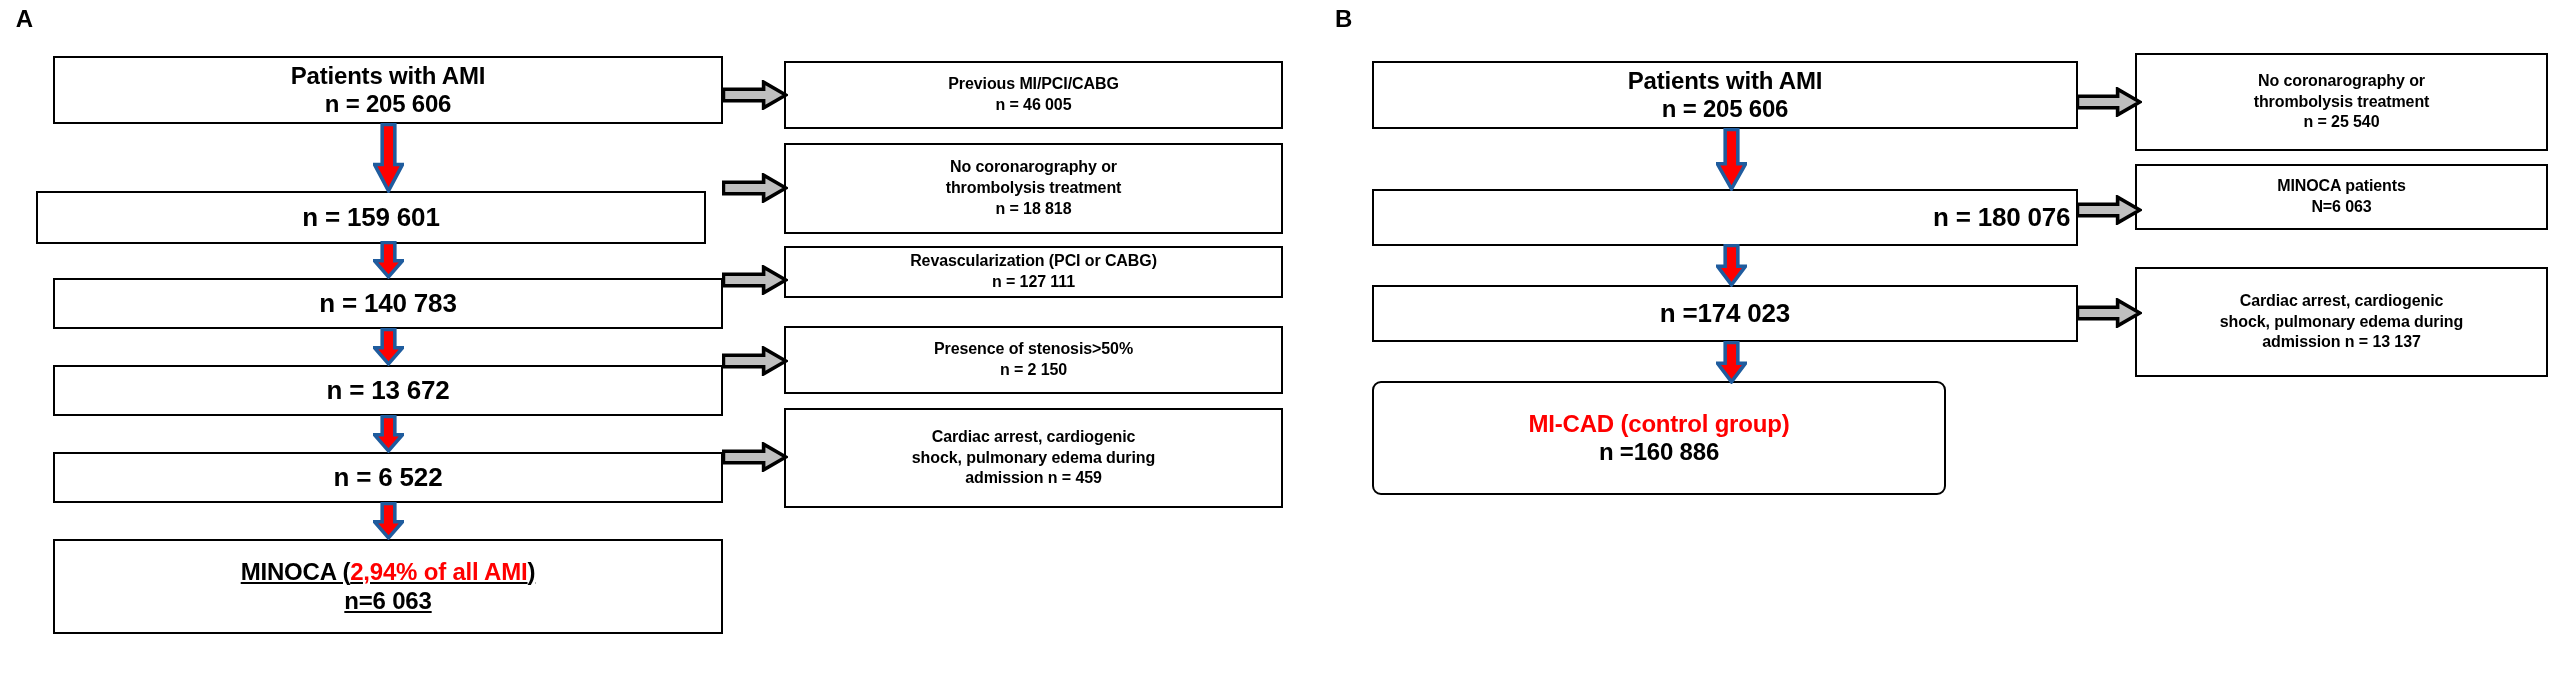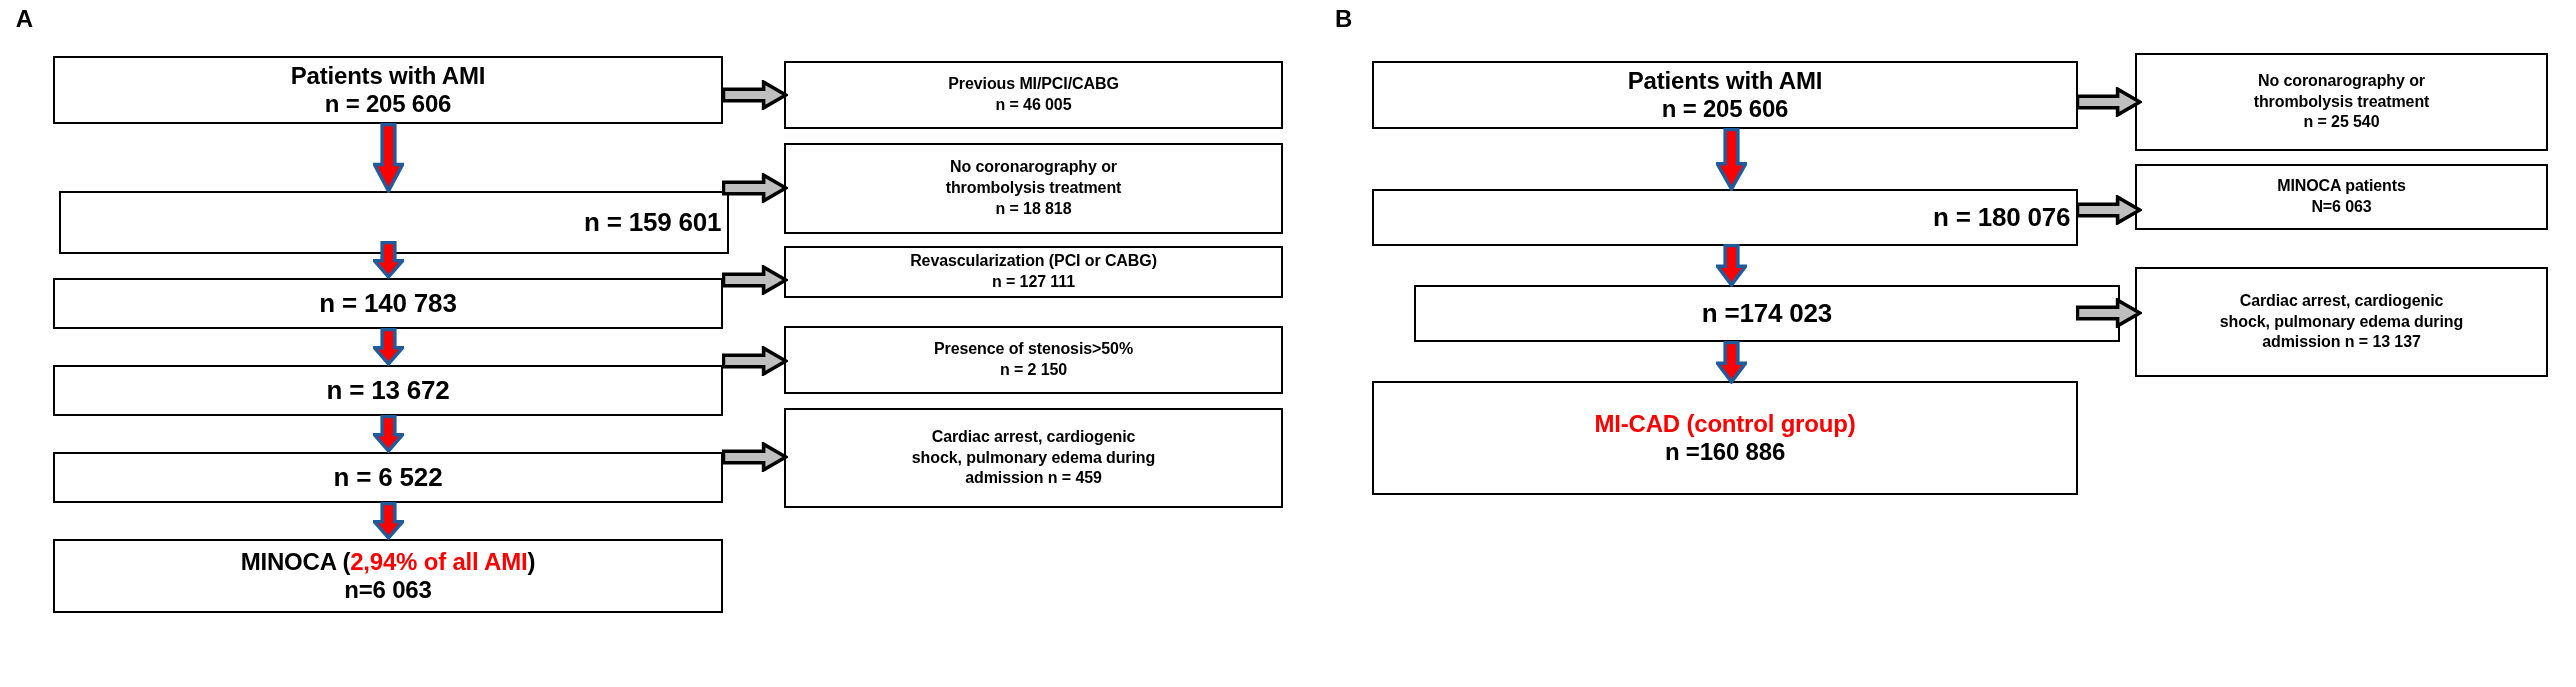--- a/index.html
+++ b/index.html
@@ -92,37 +92,37 @@
 
 <div id="figure">
 
   <div class="panel-label" style="left:15.7px; top:7.1px;">A</div>
 
   <div class="box main-box" style="left:53px; top:56px; width:670px; height:68px;">
     <span class="line big blk">Patients with AMI</span>
     <span class="line big blk">n = 205 606</span>
   </div>
 
-  <div class="box main-box" style="left:59px; top:191px; width:670px; height:63px;text-align:right;">
+  <div class="box main-box" style="left:36px; top:191px; width:670px; height:53px;">
     <span class="line blk">n = 159 601</span>
   </div>
 
   <div class="box main-box" style="left:53px; top:278px; width:670px; height:51px;">
     <span class="line blk">n = 140 783</span>
   </div>
 
   <div class="box main-box" style="left:53px; top:365px; width:670px; height:51px;">
     <span class="line blk">n = 13 672</span>
   </div>
 
   <div class="box main-box" style="left:53px; top:452px; width:670px; height:51px;">
     <span class="line blk">n = 6 522</span>
   </div>
 
-  <div class="box main-box" style="left:53px; top:539px; width:670px; height:74px;">
+  <div class="box main-box" style="left:53px; top:539px; width:670px; height:95px;text-decoration:underline;">
     <span class="line big">
       <span class="blk">MINOCA (</span><span class="red">2,94% of all AMI</span><span class="blk">)</span>
     </span>
     <span class="line big blk">n=6 063</span>
   </div>
 
   <div class="box excl-box" style="left:784px; top:61px; width:499px; height:68px;">
     <span class="line">Previous MI/PCI/CABG</span>
     <span class="line">n = 46 005</span>
   </div>
@@ -205,25 +205,25 @@
 
   <div class="box main-box" style="left:1372px; top:61px; width:706px; height:68px;">
     <span class="line big blk">Patients with AMI</span>
     <span class="line big blk">n = 205 606</span>
   </div>
 
   <div class="box main-box" style="left:1372px; top:189px; width:706px; height:57px;text-align:right;">
     <span class="line blk">n = 180 076</span>
   </div>
 
-  <div class="box main-box" style="left:1372px; top:285px; width:706px; height:57px;margin-left:42px;">
+  <div class="box main-box" style="left:1372px; top:285px; width:706px; height:57px;">
     <span class="line blk">n =174 023</span>
   </div>
 
-  <div class="box main-box" style="left:1372px; top:381px; width:706px; height:114px;">
+  <div class="box main-box" style="left:1372px; top:381px; width:574px; height:114px;border-radius:9px;">
     <span class="line big red">MI-CAD (control group)</span>
     <span class="line big blk">n =160 886</span>
   </div>
 
   <div class="box excl-box" style="left:2135px; top:53px; width:413px; height:98px;">
     <span class="line">No coronarography or</span>
     <span class="line">thrombolysis treatment</span>
     <span class="line">n = 25 540</span>
   </div>
 

